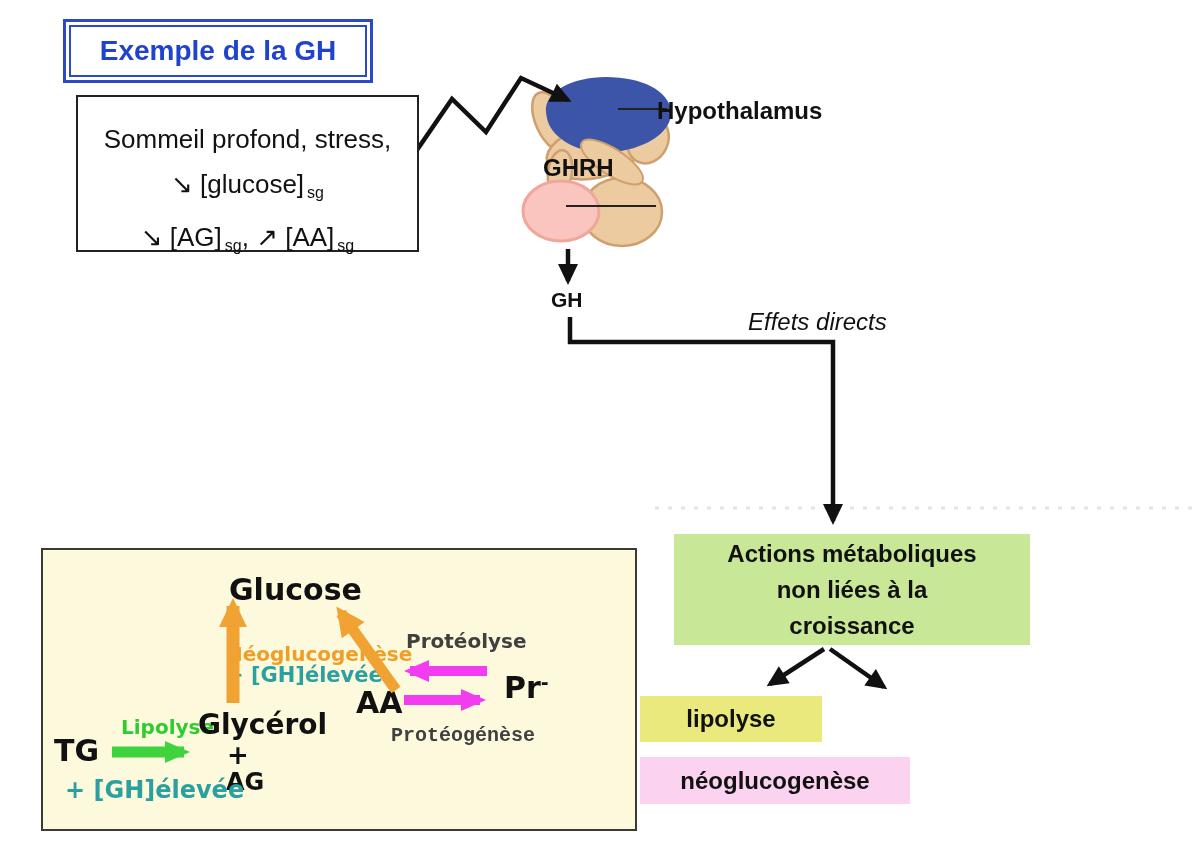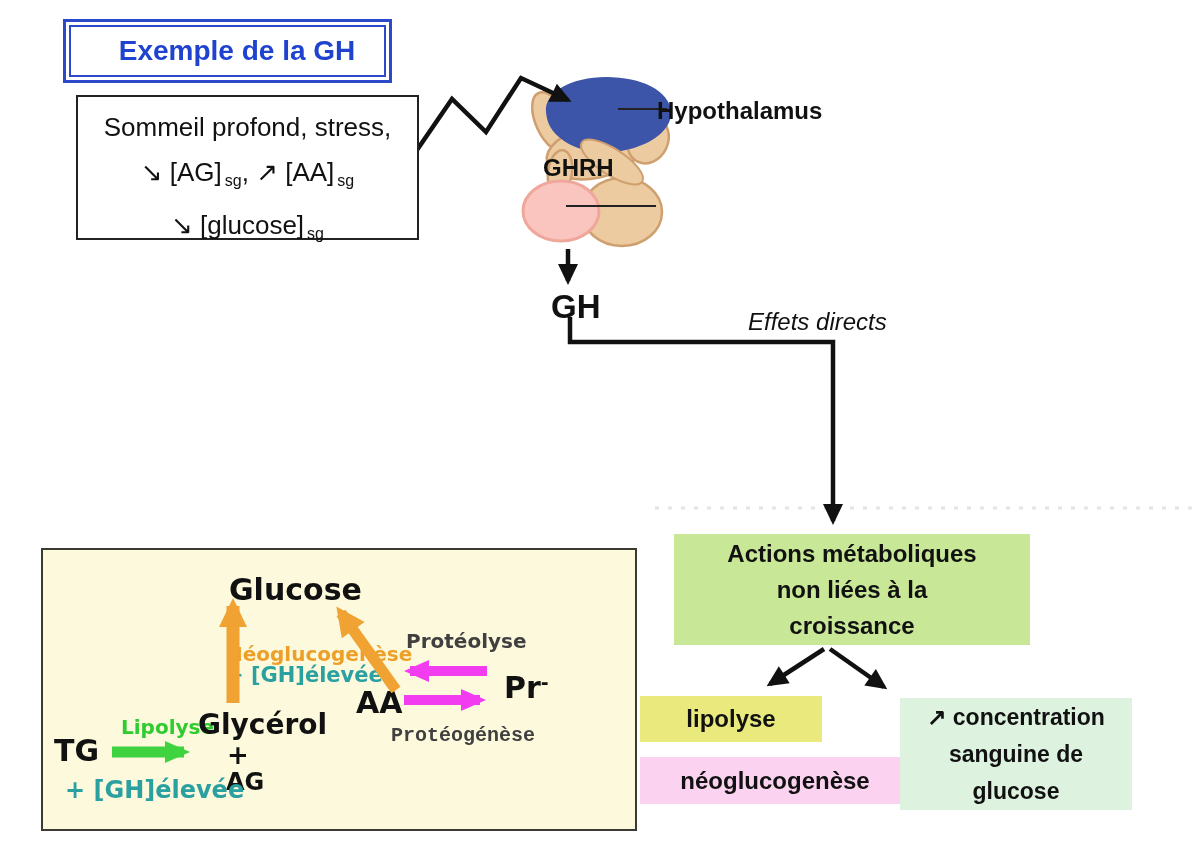--- a/index.html
+++ b/index.html
@@ -6,33 +6,33 @@
   .canvas{position:relative;width:1200px;height:850px;background:#fff;overflow:hidden;
           font-family:"Liberation Sans",sans-serif;color:#111;}
   .abs{position:absolute;}
   svg.overlay{position:absolute;left:0;top:0;z-index:2;pointer-events:none;}
   .boxlayer{z-index:1;}
   .txt{z-index:3;white-space:nowrap;}
 
   
   .title-box{left:63px;top:19px;width:304px;height:58px;border:3px solid #2b49c8;
              box-shadow:inset 0 0 0 3px #ffffff, inset 0 0 0 5px #2b49c8;
-             display:flex;align-items:center;justify-content:center;z-index:3;background:#fff;padding-left:19px;}
+             display:flex;align-items:center;justify-content:center;z-index:3;background:#fff;}
   .title-box span{color:#2043cf;font-weight:bold;font-size:28px;}
 
   
   .stim-box{left:76px;top:95px;width:339px;height:133px;border:2px solid #222;background:#fff;
-            z-index:3;text-align:center;font-size:26px;line-height:45px;padding-top:8px;}
+            z-index:3;text-align:center;font-size:26px;line-height:45px;padding-top:20px;}
   .stim-box .sub{font-size:16px;vertical-align:-5px;margin-left:3px;}
 
   .lbl{font-weight:bold;font-size:24px;}
   .hypothalamus-label{left:657px;top:97px;}
   .ghrh-label{left:543px;top:154px;}
   .hypophyse-label{left:656px;top:184px;width:152px;text-align:center;line-height:25px;white-space:normal;}
-  .gh-label{left:551px;top:288px;font-size:33px;}
+  .gh-label{left:551px;top:288px;font-size:21px;}
   .effets-label{left:748px;top:308px;font-style:italic;font-size:24px;font-weight:normal;}
 
   .main-box{left:674px;top:534px;width:356px;height:111px;background:#c8e897;z-index:1;
             display:flex;flex-direction:column;align-items:center;justify-content:center;
             text-align:center;font-weight:bold;font-size:24px;line-height:36px;}
   .lipolyse-box{left:640px;top:696px;width:182px;height:46px;background:#eae97e;z-index:1;
             display:flex;align-items:center;justify-content:center;font-weight:bold;font-size:24px;}
   .neogluco-box{left:640px;top:757px;width:270px;height:47px;background:#fbd3f0;z-index:1;
             display:flex;align-items:center;justify-content:center;font-weight:bold;font-size:24px;}
   .conc-box{left:900px;top:698px;width:232px;height:112px;background:#def3df;z-index:1;
@@ -57,25 +57,20 @@
   <div class="abs main-box boxlayer">
     <span>Actions métaboliques</span>
     <span>non liées à la</span>
     <span>croissance</span>
   </div>
   <div class="abs lipolyse-box">
     <span>lipolyse</span>
   </div>
   <div class="abs neogluco-box">
     <span>néoglucogenèse</span>
-  </div>
-  <div class="abs conc-box">
-    <span>↗ concentration</span>
-    <span>sanguine de</span>
-    <span>glucose</span>
   </div>
 
   <div class="abs cream-box">
     <span class="item mol" style="left:186px;top:22px;">Glucose</span>
     <span class="item orange-t" style="left:183px;top:92px;">Néoglucogenèse</span>
     <span class="item teal-t" style="left:183px;top:113px;font-size:21px;">+ [GH]élevée</span>
     <span class="item magenta-t" style="left:363px;top:79px;">Protéolyse</span>
     <span class="item mol" style="left:313px;top:135px;">AA</span>
     <span class="item mol" style="left:461px;top:120px;"><span>Pr</span><span class="sup">-</span></span>
     <span class="item magenta-t" style="left:348px;top:174px;font-family:Liberation Mono, monospace;">Protéogénèse</span>
@@ -131,22 +126,22 @@
     <line x1="487" y1="671" x2="410" y2="671" stroke="#f23cf0" stroke-width="10" marker-end="url(#am)"></line>
     <line x1="404" y1="700" x2="480" y2="700" stroke="#f23cf0" stroke-width="10" marker-end="url(#am)"></line>
   </svg>
 
   <div class="abs title-box">
     <span>Exemple de la GH</span>
   </div>
 
   <div class="abs stim-box txt">
     <div>Sommeil profond, stress,</div>
+    <div><span>↘ [glucose]</span><span class="sub">sg</span></div>
     <div><span>↘ [AG]</span><span class="sub">sg</span><span>, ↗ [AA]</span><span class="sub">sg</span></div>
-    <div><span>↘ [glucose]</span><span class="sub">sg</span></div>
   </div>
 
   <span class="abs txt lbl hypothalamus-label">Hypothalamus</span>
   <span class="abs txt lbl ghrh-label">GHRH</span>
   <span class="abs txt lbl gh-label">GH</span>
   <span class="abs txt effets-label">Effets directs</span>
 
 </div>
 
 </body></html>

